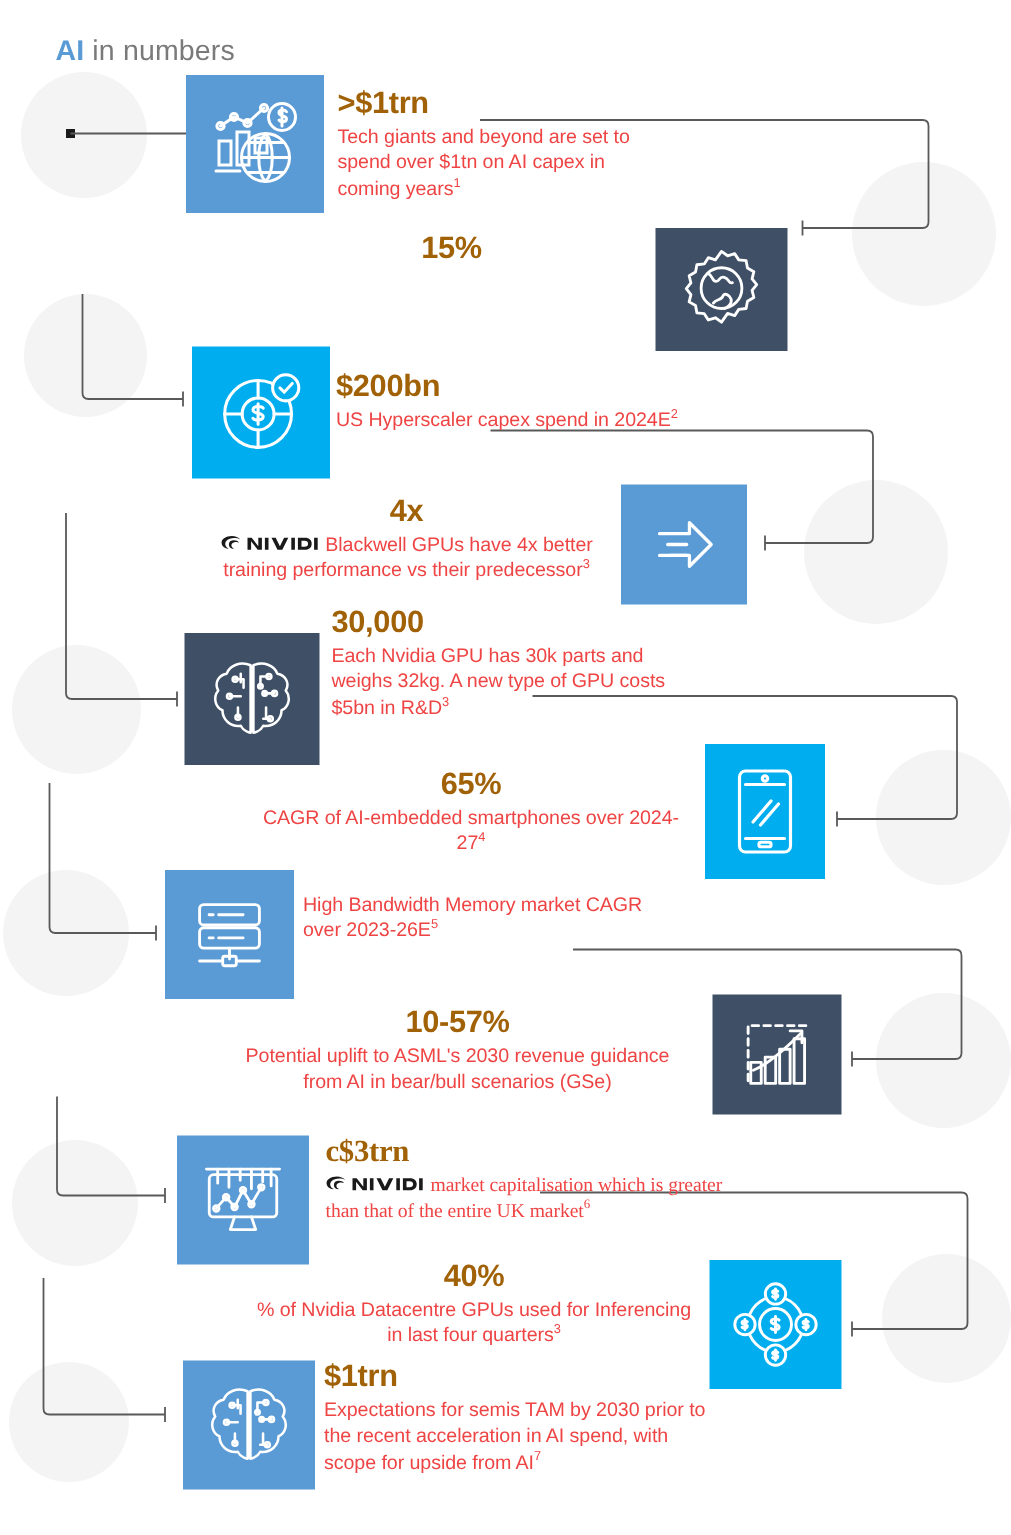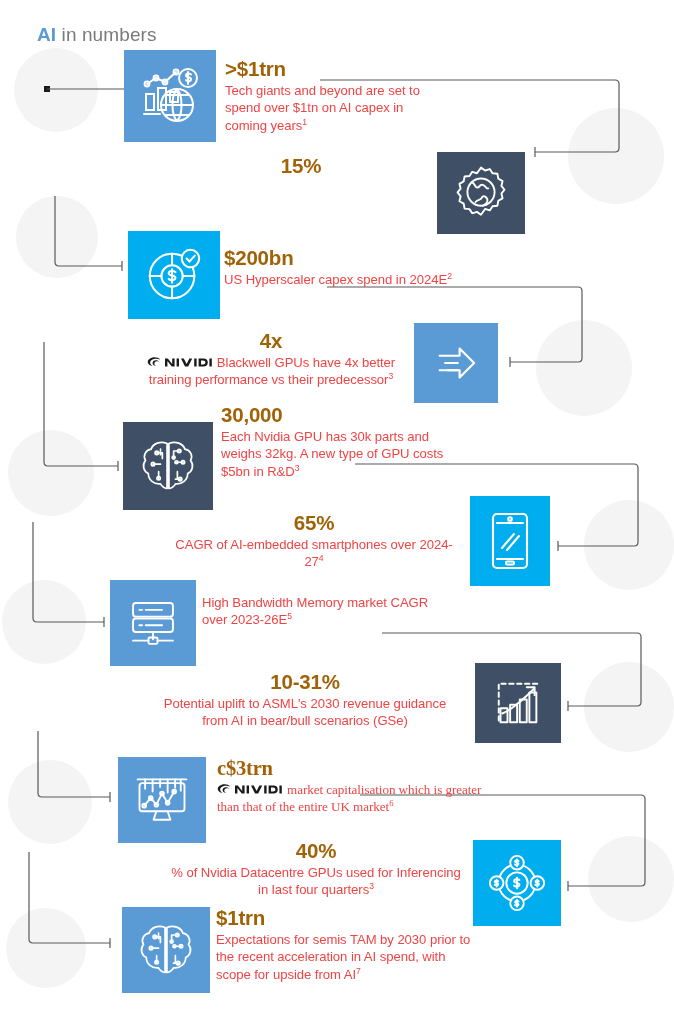--- a/index.html
+++ b/index.html
@@ -248,21 +248,21 @@
         <rect x="12" y="38" width="8" height="16"></rect>
         <rect x="23" y="34" width="8" height="20"></rect>
         <rect x="34" y="28" width="8" height="26"></rect>
         <rect x="45" y="20" width="8" height="34"></rect>
         <path d="M14 44 C24 40 36 30 50 16"></path>
         <path d="M42 14 H51 V23"></path>
       </g>
     </svg>
   </div>
   <div class="blk ta-r" style="left:150px;top:671px;width:310px;">
-    <div class="hdl">10-31%</div>
+    <div class="hdl">10-57%</div>
     <div class="dsc"><span>Potential uplift to ASML's 2030  revenue guidance from AI in bear/bull scenarios (GSe)</span><sup></sup></div>
   </div>
 
   <div class="tile t-blue" style="left:118px;top:757px;width:88px;height:86px;">
     <svg width="60" height="60" viewBox="0 0 64 64">
       <g fill="none" stroke="#fff" stroke-width="2" stroke-linecap="round" stroke-linejoin="round">
         <rect x="8" y="14" width="48" height="30" rx="3"></rect>
         <path d="M24 53 h16 M26 44 l-3 9 M38 44 l3 9"></path>
         <path d="M6 10 H58"></path>
         <path d="M14 10 v10 M22 10 v13 M30 10 v8 M38 10 v14 M46 10 v9 M52 10 v12"></path>

